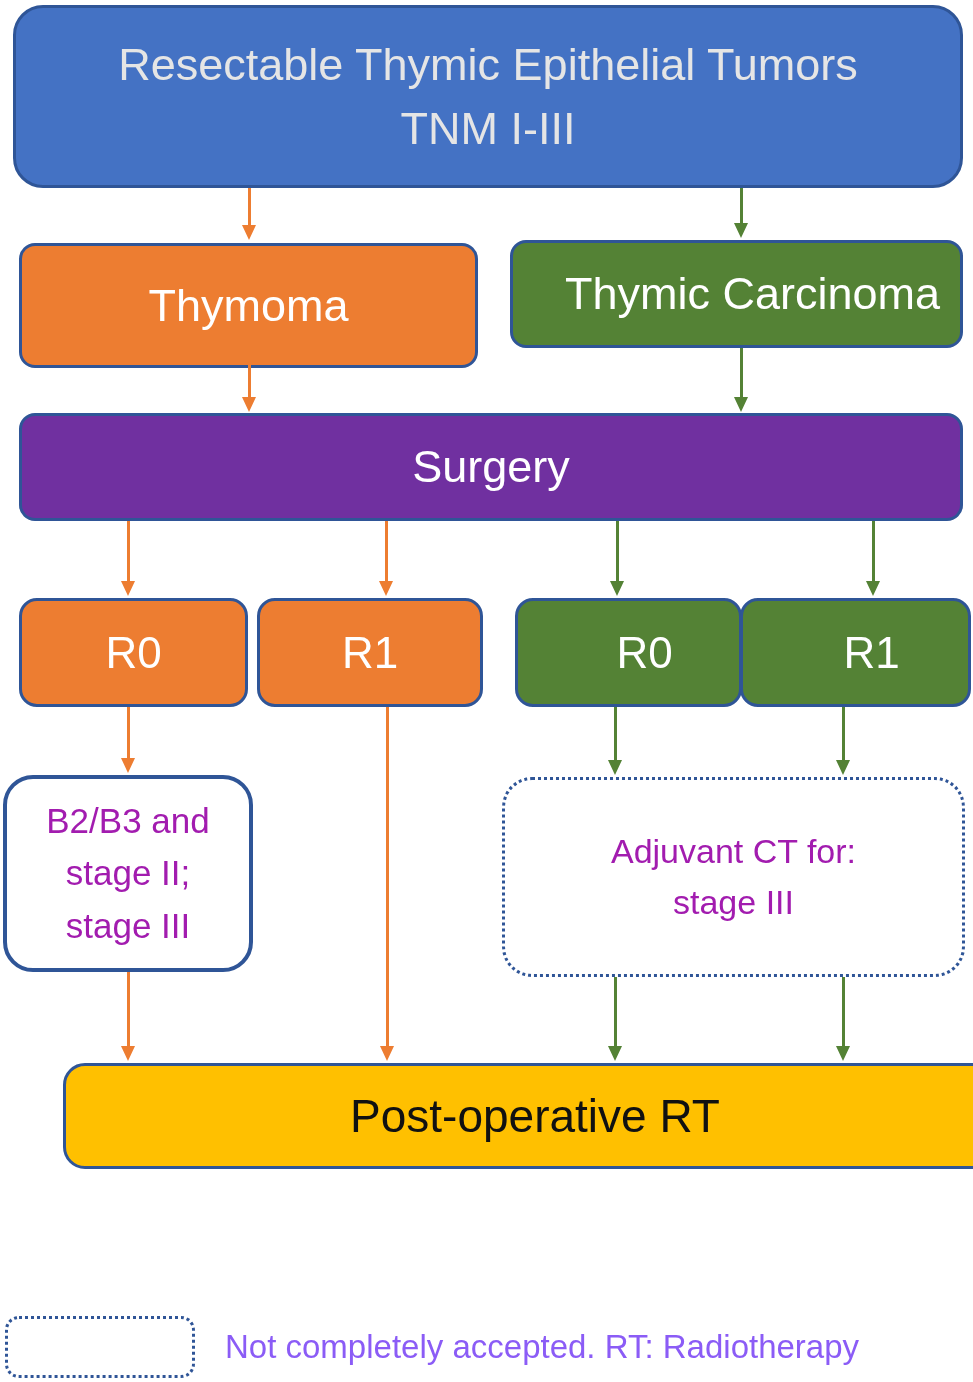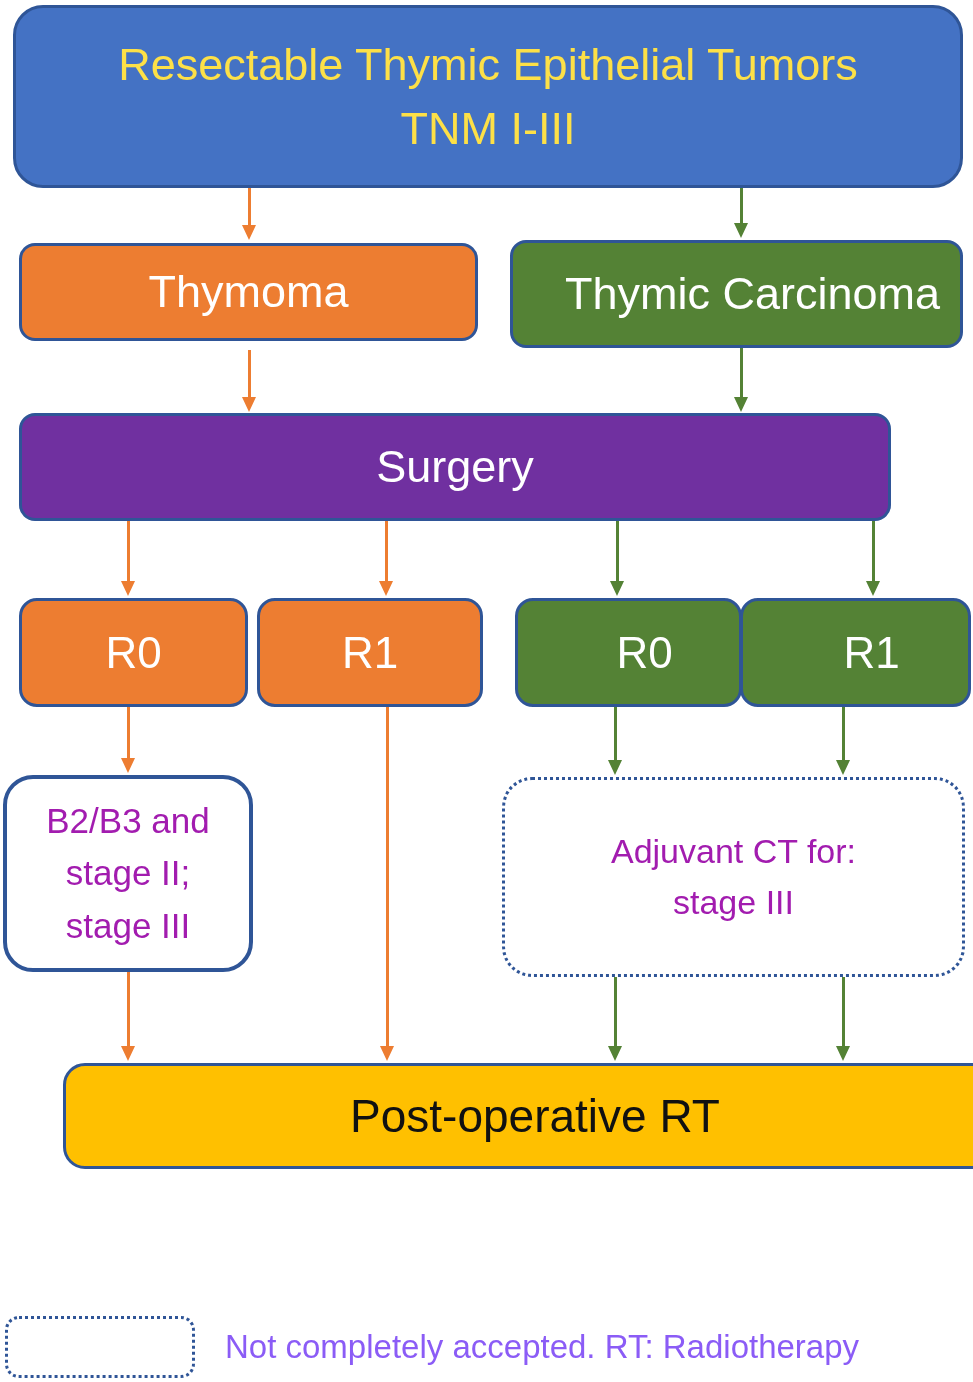--- a/index.html
+++ b/index.html
@@ -18,36 +18,36 @@
   .node {
     position: absolute;
     box-sizing: border-box;
     display: flex;
     flex-direction: column;
     align-items: center;
     justify-content: center;
     text-align: center;
   }
   
-  .fill-blue   { background: #4472C4; color: #fde047; }
+  .fill-blue   { background: #4472C4; color: #e5e5e5; }
   .fill-orange { background: #ED7D31; color: #ffffff; }
   .fill-green  { background: #548235; color: #ffffff; padding-left: 32px; }
   .fill-purple { background: #7030A0; color: #ffffff; }
   .fill-gold   { background: #FFC000; color: #111111; margin-left: 44px; }
   .fill-white  { background: #ffffff; color: #a21caf; }
 
   .outline-solid  { border: 3px solid #2F5597; }
   .outline-thick  { border: 4px solid #2F5597; }
   .outline-dotted { border: 3px dotted #2F5597; }
 
   
   #node-root      { left: 13px;  top: 5px;    width: 950px; height: 183px; border-radius: 30px; font-size: 45px; line-height: 1.42; }
-  #node-thymoma   { left: 19px;  top: 243px;  width: 459px; height: 98px; border-radius: 16px; font-size: 45px; }
+  #node-thymoma   { left: 19px;  top: 243px;  width: 459px; height: 125px; border-radius: 16px; font-size: 45px; }
   #node-carcinoma { left: 510px; top: 240px;  width: 453px; height: 108px; border-radius: 16px; font-size: 45px; }
-  #node-surgery   { left: 19px;  top: 413px;  width: 872px; height: 108px; border-radius: 16px; font-size: 45px; }
+  #node-surgery   { left: 19px;  top: 413px;  width: 944px; height: 108px; border-radius: 16px; font-size: 45px; }
   #node-r0-thymoma   { left: 19px;  top: 598px; width: 229px; height: 109px; border-radius: 18px; font-size: 44px; }
   #node-r1-thymoma   { left: 257px; top: 598px; width: 226px; height: 109px; border-radius: 18px; font-size: 44px; }
   #node-r0-carcinoma { left: 515px; top: 598px; width: 227px; height: 109px; border-radius: 18px; font-size: 44px; }
   #node-r1-carcinoma { left: 740px; top: 598px; width: 231px; height: 109px; border-radius: 18px; font-size: 44px; }
   #node-b2b3      { left: 3px;   top: 775px;  width: 250px; height: 197px; border-radius: 30px; font-size: 35px; line-height: 1.5; }
   #node-adjuvant  { left: 502px; top: 777px;  width: 463px; height: 200px; border-radius: 30px; font-size: 34px; line-height: 1.5; }
   #node-postop    { left: 19px;  top: 1063px; width: 944px; height: 106px; border-radius: 22px; font-size: 46px; }
 
   
   #legend-box {

